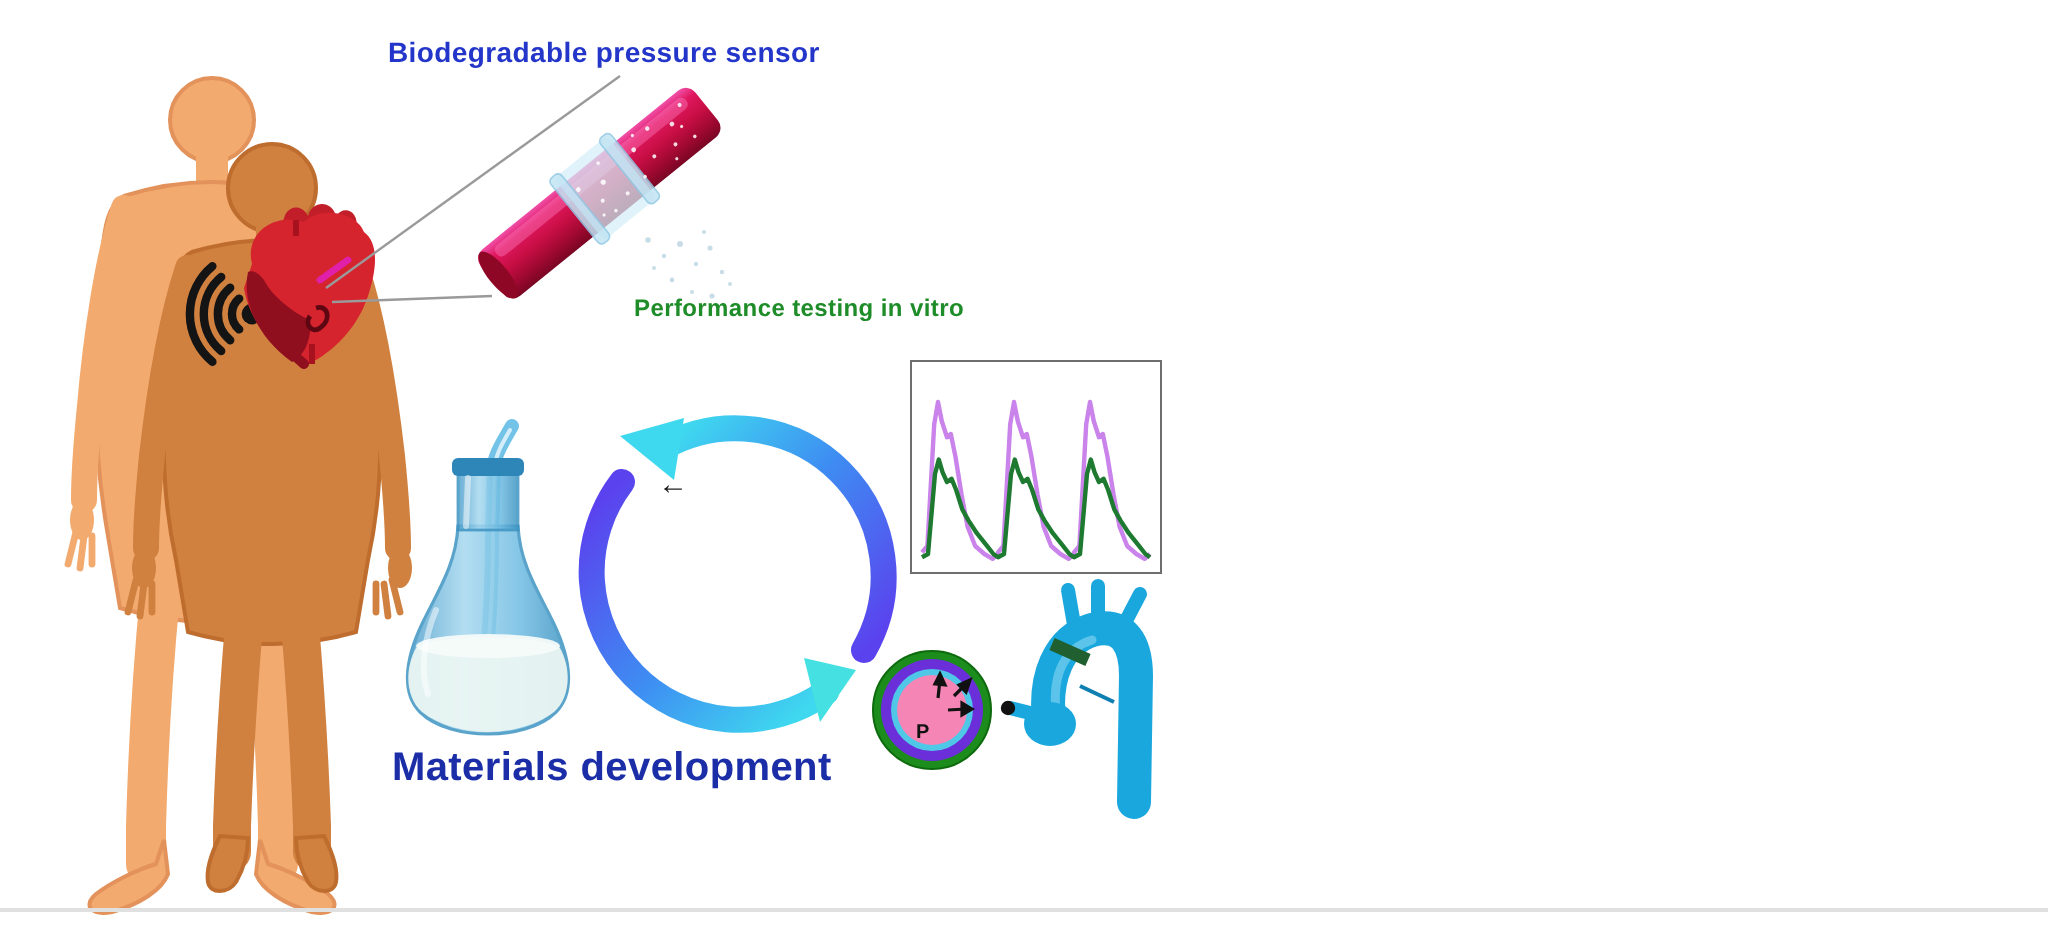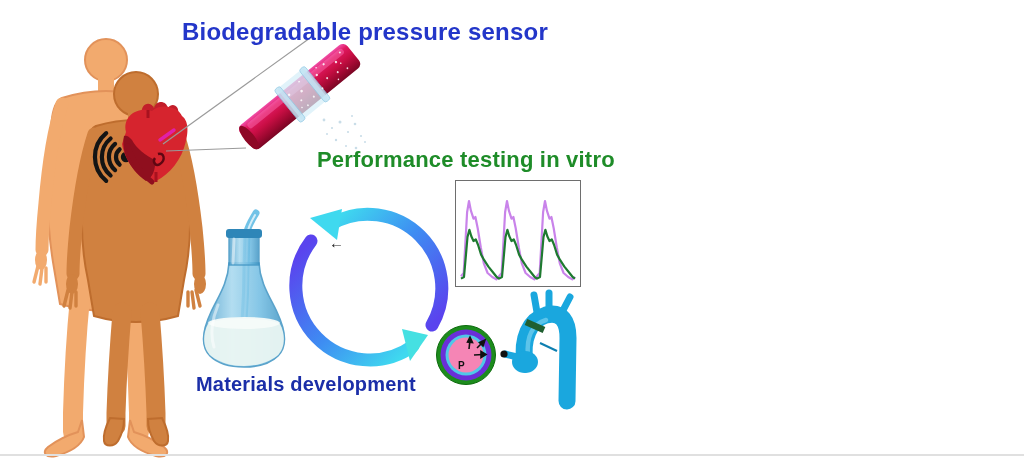--- a/index.html
+++ b/index.html
@@ -1,21 +1,21 @@
 <!DOCTYPE html>
 <html><head>
 <meta charset="utf-8">
 <style>
   html,body{margin:0;padding:0;background:#fff;}
   #stage{position:relative;width:1024px;height:469px;background:#ffffff;overflow:hidden;
          font-family:"Liberation Sans",sans-serif;}
   .abs{position:absolute;}
   .caption{font-weight:bold;white-space:nowrap;letter-spacing:.2px;}
-  #title-label{left:182px;top:18px;font-size:24px;color:#2336C9;}
-  #testing-label{left:317px;top:147px;font-size:22px;color:#1E8C28;}
+  #title-label{left:194px;top:18px;font-size:14px;color:#2336C9;}
+  #testing-label{left:317px;top:147px;font-size:12px;color:#1E8C28;}
   #materials-label{left:196px;top:373px;font-size:20px;color:#1B2EA8;text-align:center;}
   #cursor-arrow{left:329px;top:234px;font-size:15px;color:#1a1a1a;font-weight:bold;}
   #chart-box{left:455px;top:180px;width:126px;height:107px;background:#fff;
              border:1.5px solid #6e6e6e;box-sizing:border-box;}
   #bottom-rule{left:0;top:454px;width:1024px;height:2px;background:#e0e0e0;}
 </style>
 </head>
 <body>
 
 <div id="stage">

